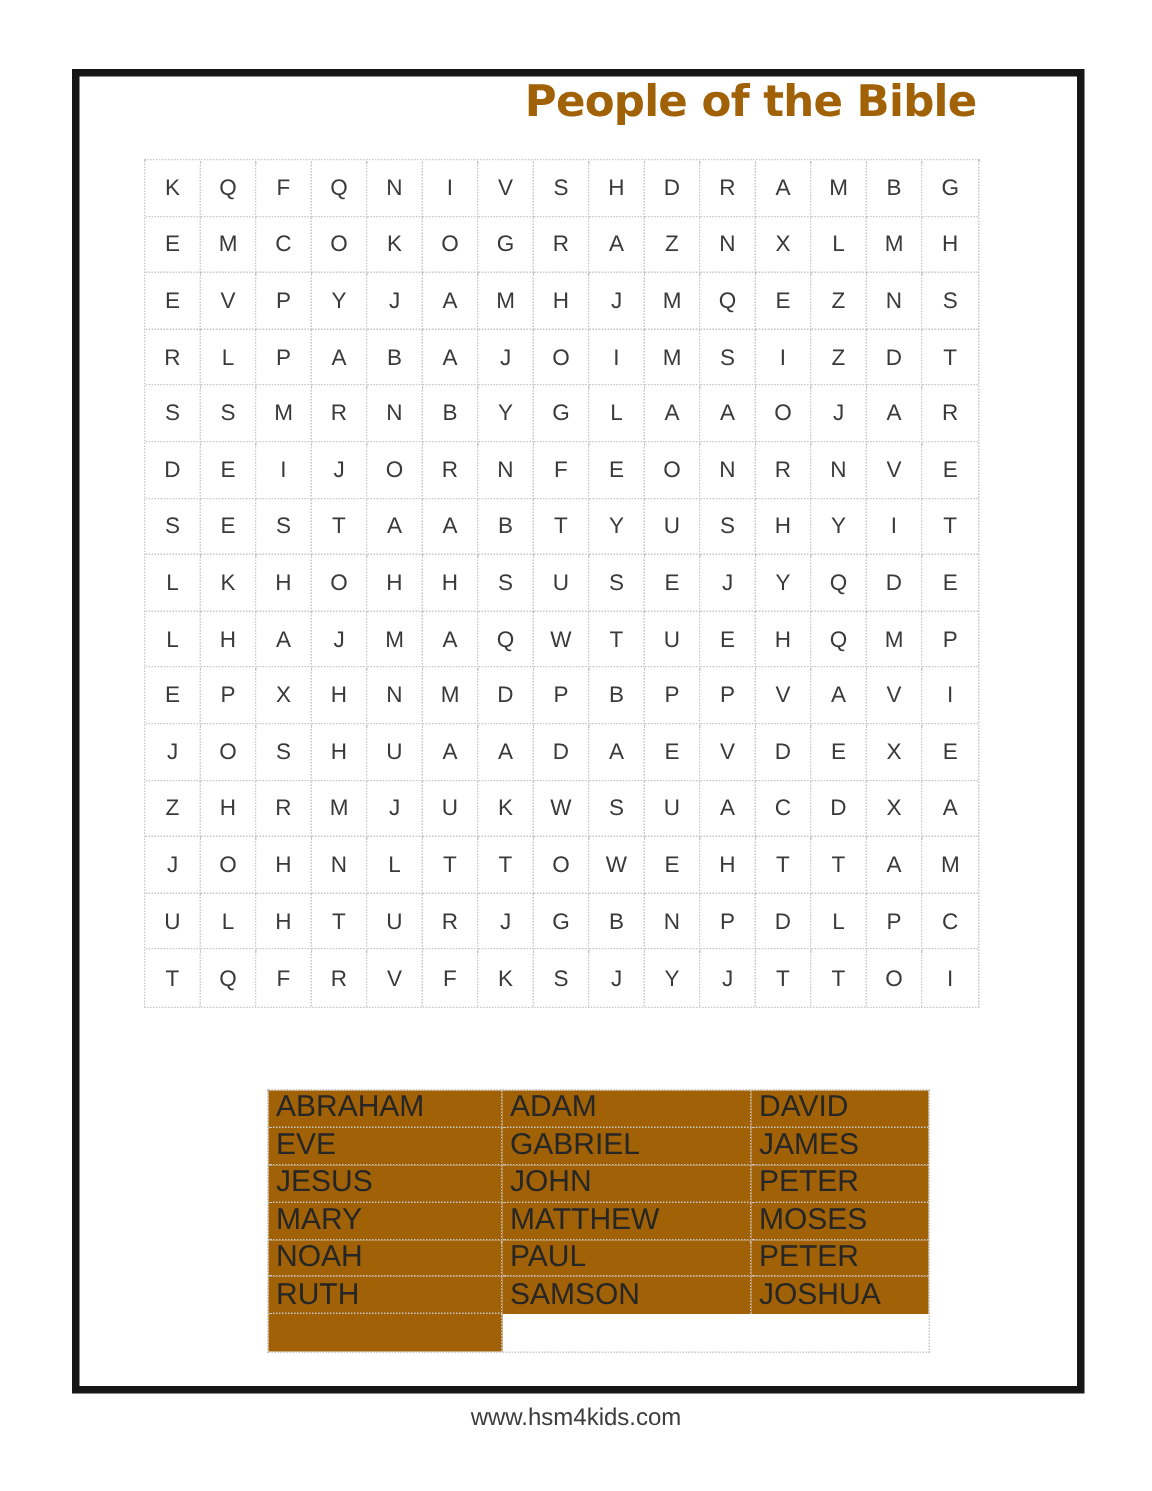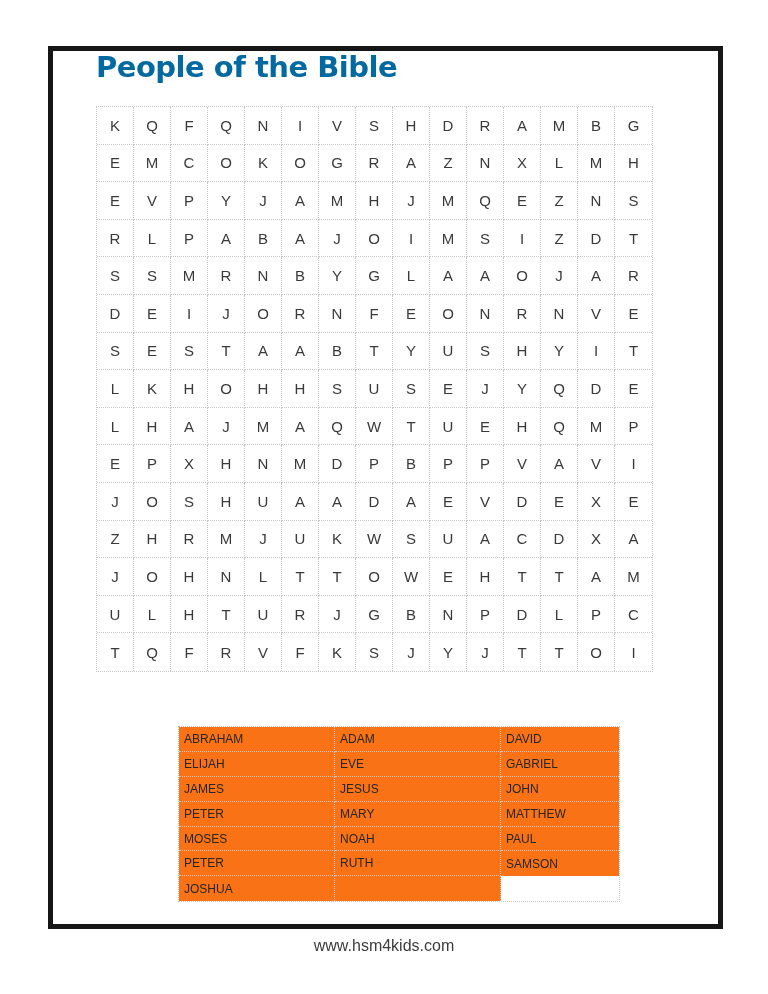--- a/index.html
+++ b/index.html
@@ -23,26 +23,26 @@
     height: 883px;
     box-sizing: border-box;
     border: 5px solid #161616;
     background: #ffffff;
   }
   .title {
     position: absolute;
     left: 96px;
     top: 50px;
     width: 555px;
-    text-align: left;
+    text-align: right;
     font-family: "DejaVu Sans", sans-serif;
     font-weight: 700;
     font-size: 29px;
     letter-spacing: -0.5px;
-    color: #0369a1;
+    color: #a16207;
     white-space: nowrap;
   }
   .letter-grid {
     position: absolute;
     left: 96px;
     top: 106px;
     display: grid;
     grid-template-columns: repeat(15, 37px);
     grid-auto-rows: 37.6px;
     border: 1px dotted #c6c6c6;
@@ -70,23 +70,23 @@
     grid-auto-rows: 24.9px;
     border: 1px dotted #c6c6c6;
   }
   .word-list .wcell {
     box-sizing: border-box;
     border-right: 1px dotted #c6c6c6;
     border-bottom: 1px dotted #c6c6c6;
     display: flex;
     align-items: center;
     padding-left: 5px;
-    font-size: 12px;
+    font-size: 20px;
     color: #262626;
-    background: #f97316;
+    background: #a16207;
     overflow: hidden;
     white-space: nowrap;
   }
   .word-list .wcell:nth-child(3n) { border-right: none; }
   .word-list .wcell:nth-last-child(-n+3) { border-bottom: none; }
   .footer {
     position: absolute;
     left: 0;
     top: 937px;
     width: 768px;
@@ -325,21 +325,20 @@
       <div class="cell">J</div>
       <div class="cell">T</div>
       <div class="cell">T</div>
       <div class="cell">O</div>
       <div class="cell">I</div>
     </div>
   <div class="word-list">
       <div class="wcell">ABRAHAM</div>
       <div class="wcell">ADAM</div>
       <div class="wcell">DAVID</div>
-      <div class="wcell">ELIJAH</div>
       <div class="wcell">EVE</div>
       <div class="wcell">GABRIEL</div>
       <div class="wcell">JAMES</div>
       <div class="wcell">JESUS</div>
       <div class="wcell">JOHN</div>
       <div class="wcell">PETER</div>
       <div class="wcell">MARY</div>
       <div class="wcell">MATTHEW</div>
       <div class="wcell">MOSES</div>
       <div class="wcell">NOAH</div>

